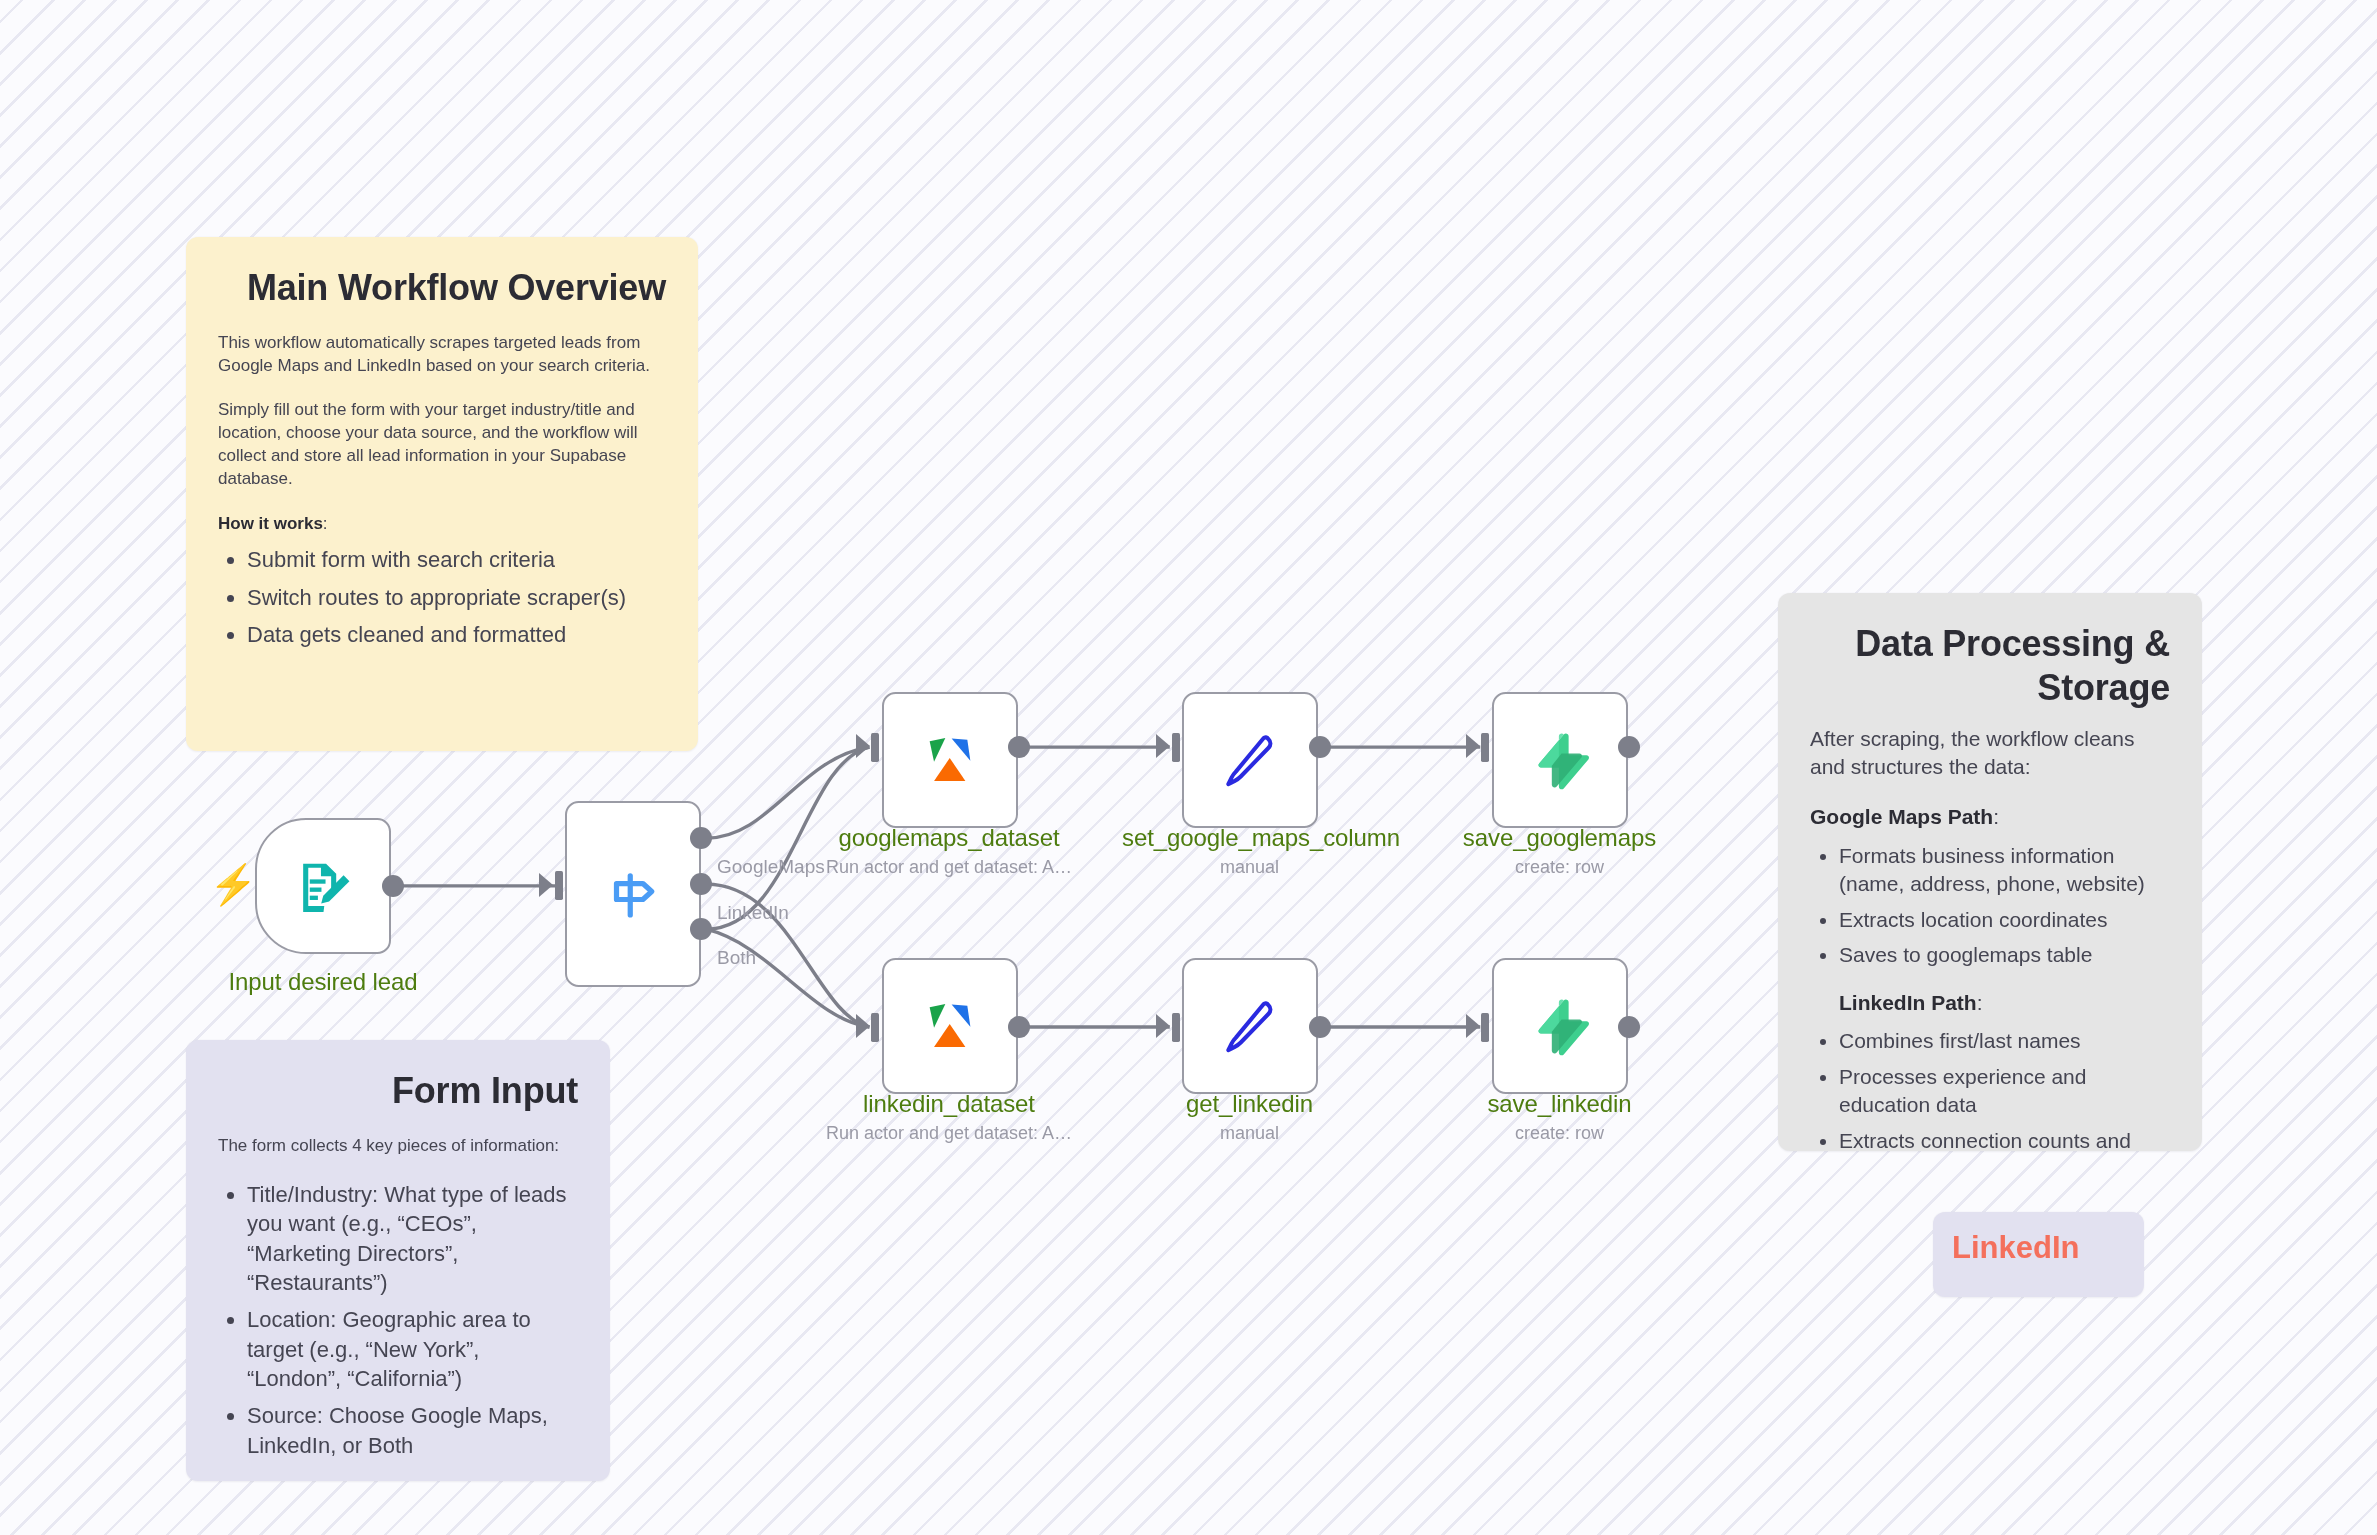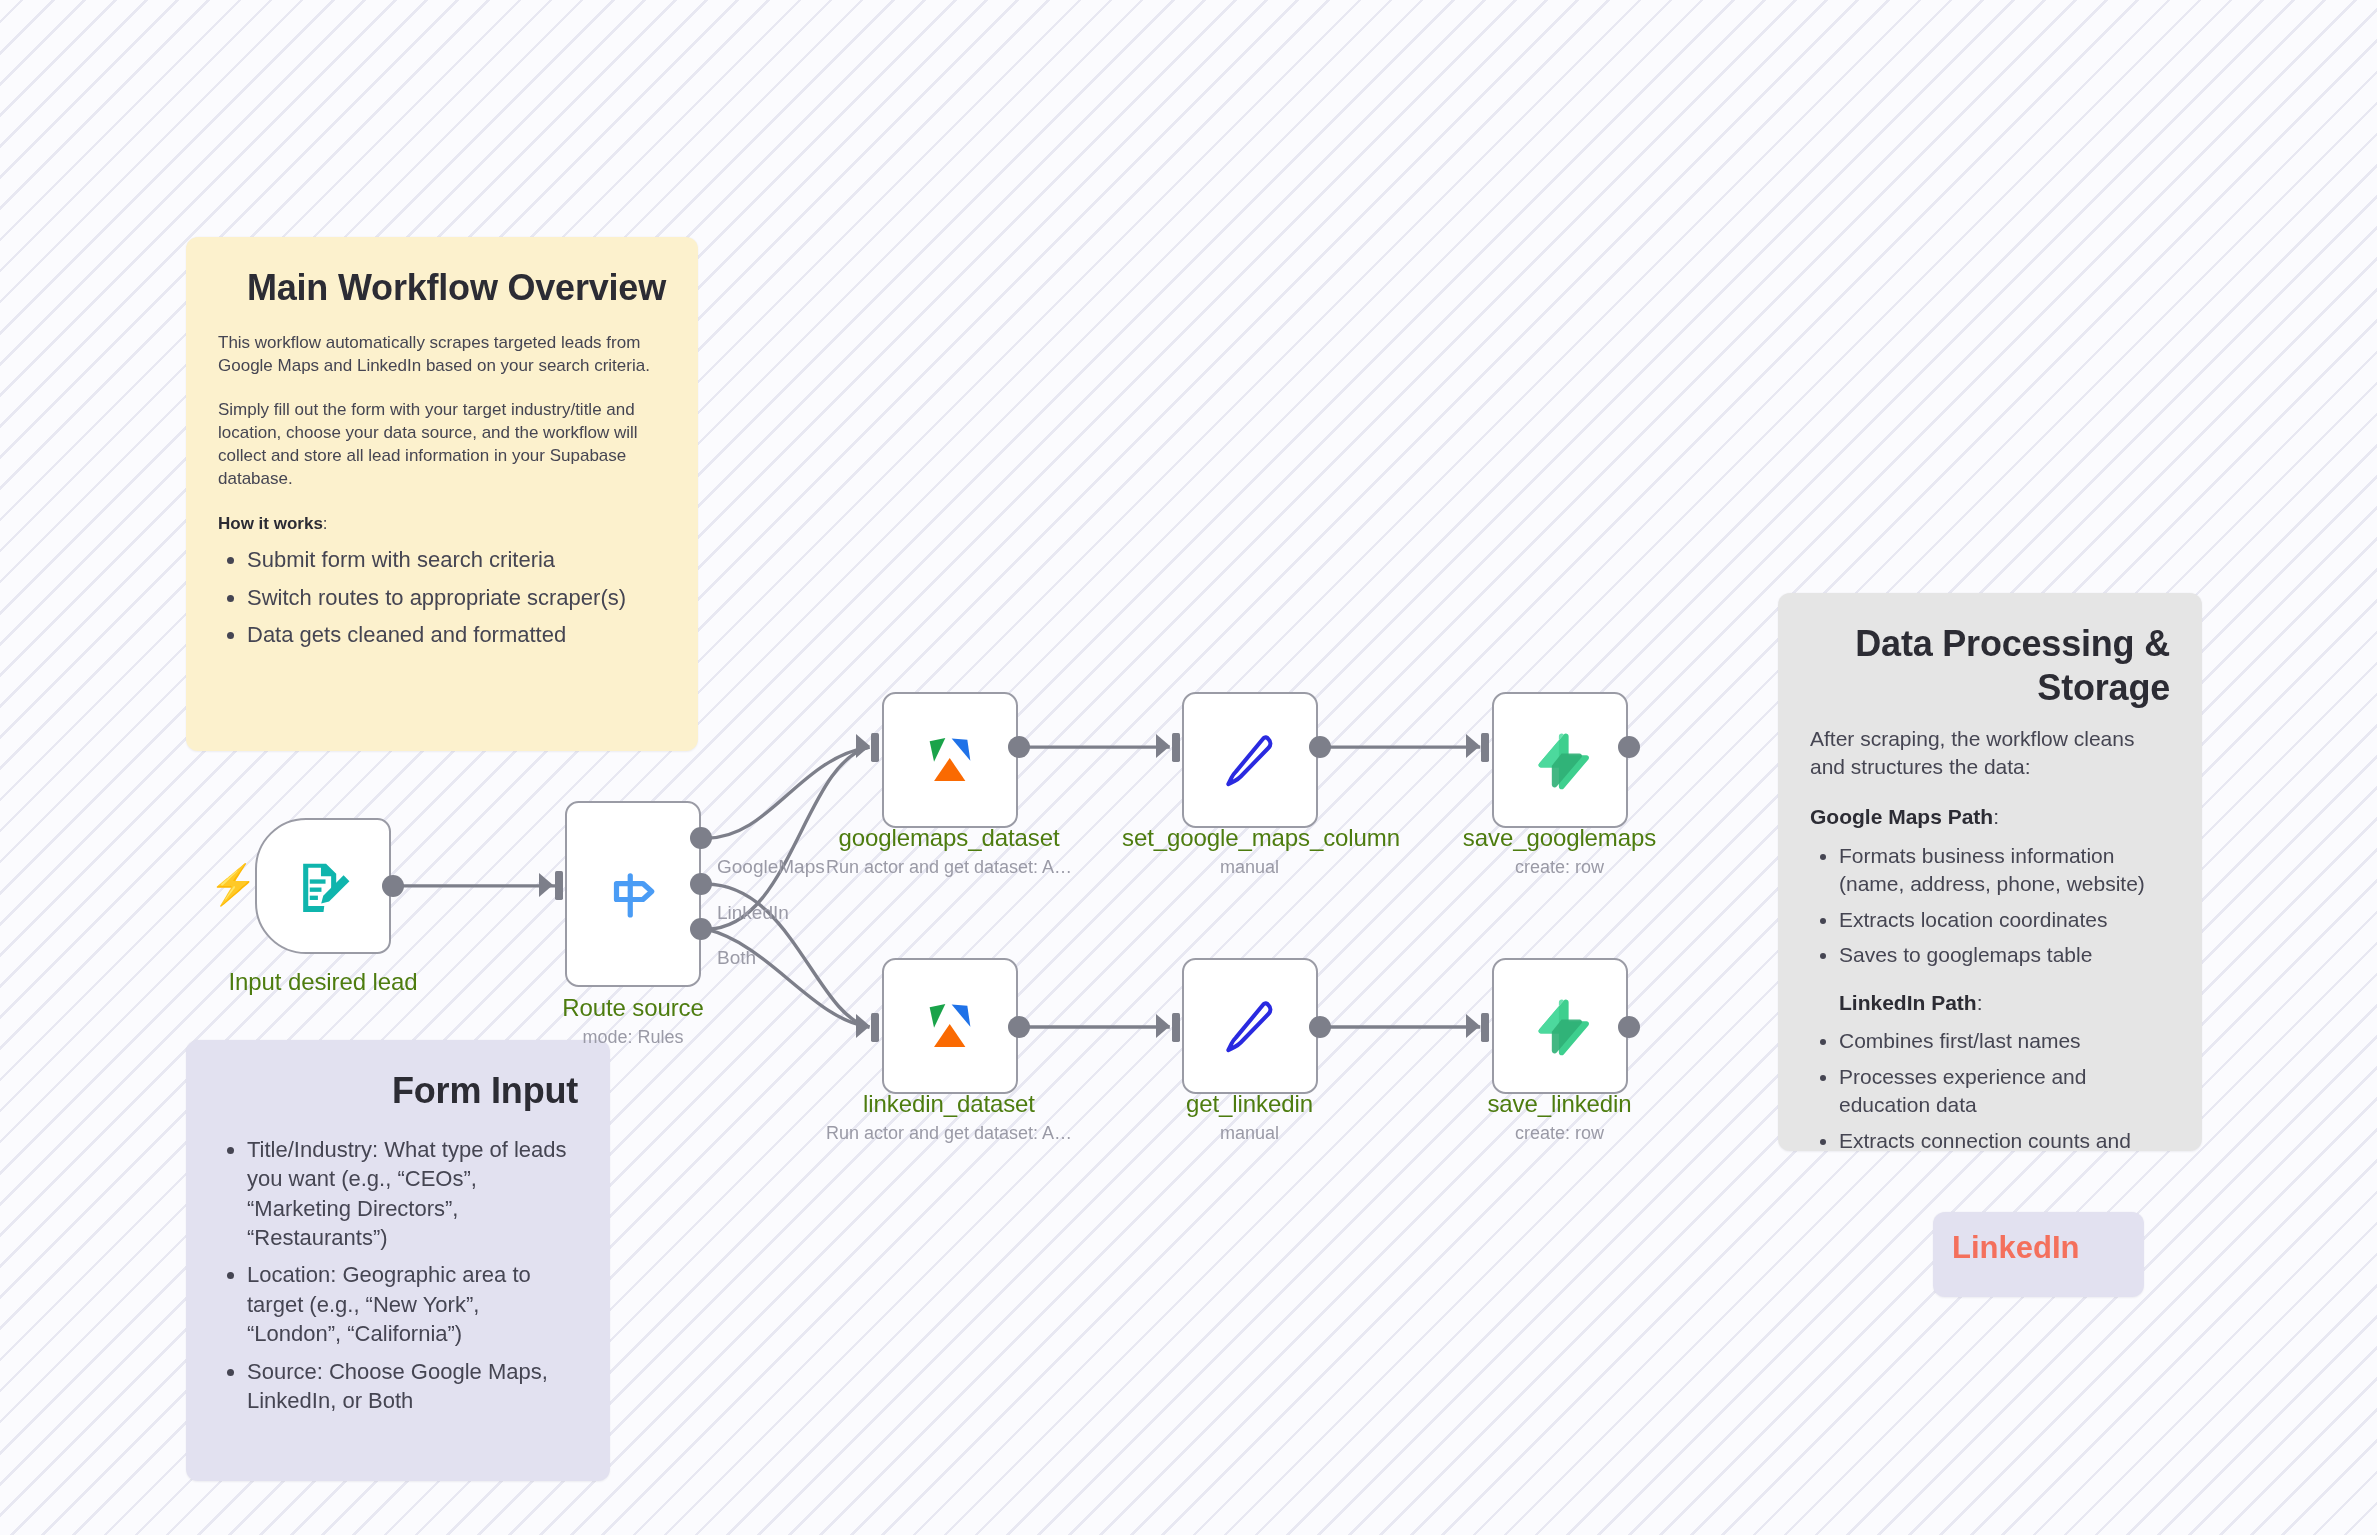--- a/index.html
+++ b/index.html
@@ -211,20 +211,21 @@
         <li>Data gets cleaned and formatted</li>
 
       </ul>
 
     </div>
   </div>
 
   <div class="sticky" id="note-form">
     <div class="sticky-inner">
       <h2>Form Input</h2>
+      <p>The form collects 4 key pieces of information:</p>
       <ul>
         <li>Title/Industry: What type of leads you want (e.g., “CEOs”, “Marketing Directors”, “Restaurants”)</li>
         <li>Location: Geographic area to target (e.g., “New York”, “London”, “California”)</li>
         <li>Source: Choose Google Maps, LinkedIn, or Both</li>
 
       </ul>
     </div>
   </div>
 
   <div class="sticky" id="note-storage">
@@ -277,24 +278,20 @@
   <div class="in-arrow" style="left:539px; top:873px;"></div>
   <div class="in-bar" style="left:555px; top:871px;"></div>
 
   <div class="dot" style="left:690px; top:827px;"></div>
   <span class="out-label" style="left:717px; top:828px;">GoogleMaps</span>
   <div class="dot" style="left:690px; top:873px;"></div>
   <span class="out-label" style="left:717px; top:874px;">LinkedIn</span>
   <div class="dot" style="left:690px; top:918px;"></div>
   <span class="out-label" style="left:717px; top:919px;">Both</span>
 
-  <div class="node-caption" style="left:480px; top:994px; width:306px;">
-    <div class="node-title">Route source</div>
-    <div class="node-sub">mode: Rules</div>
-  </div>
 
   <div class="node" style="left:882px; top:692px; width:136px; height:136px;">
     <svg class="node-icon" width="66" height="66" viewBox="0 0 24 24">
       <path d="M4.6 5.2 L10.3 4 L6.2 12.6 Z" fill="#1aa34a"></path>
       <path d="M18.3 4.6 L19.4 12.3 L12.6 4.2 Z" fill="#1f72e8"></path>
       <path d="M11.9 11.3 L17.6 19.6 L6.2 19.6 Z" fill="#fa6a02"></path>
     </svg>
   </div>
   <div class="in-arrow" style="left:856px; top:734px;"></div>
   <div class="in-bar" style="left:871px; top:733px;"></div>

